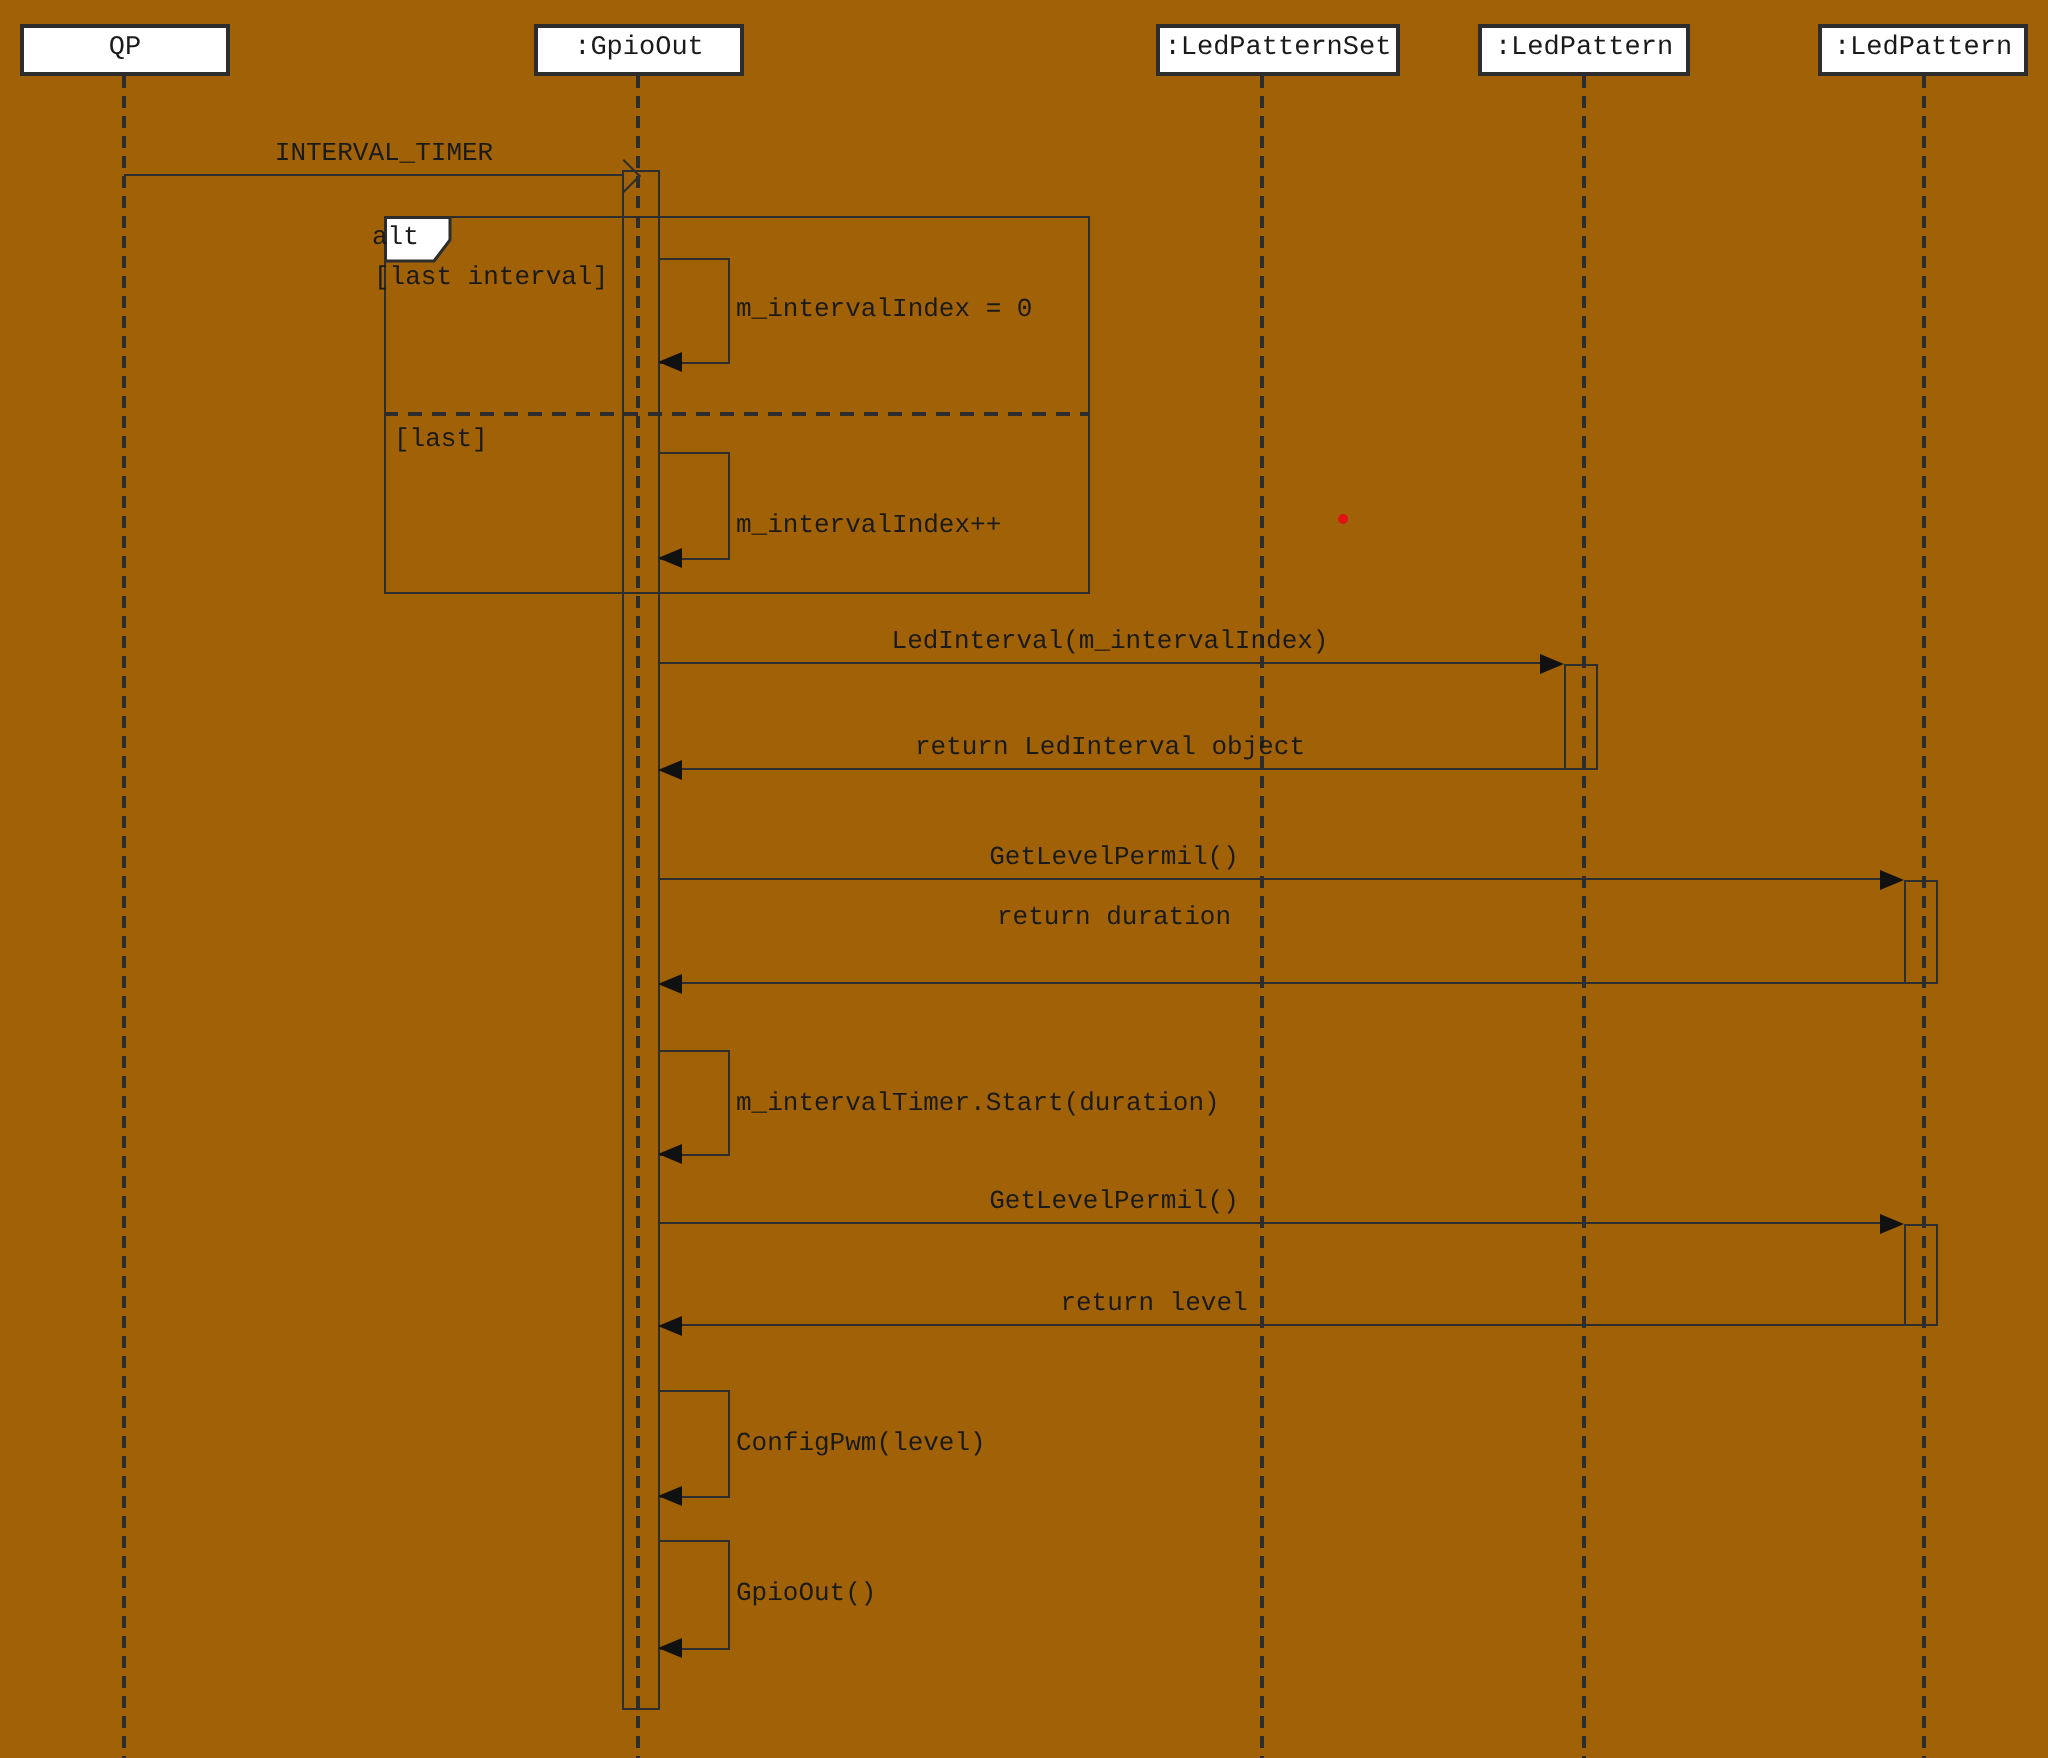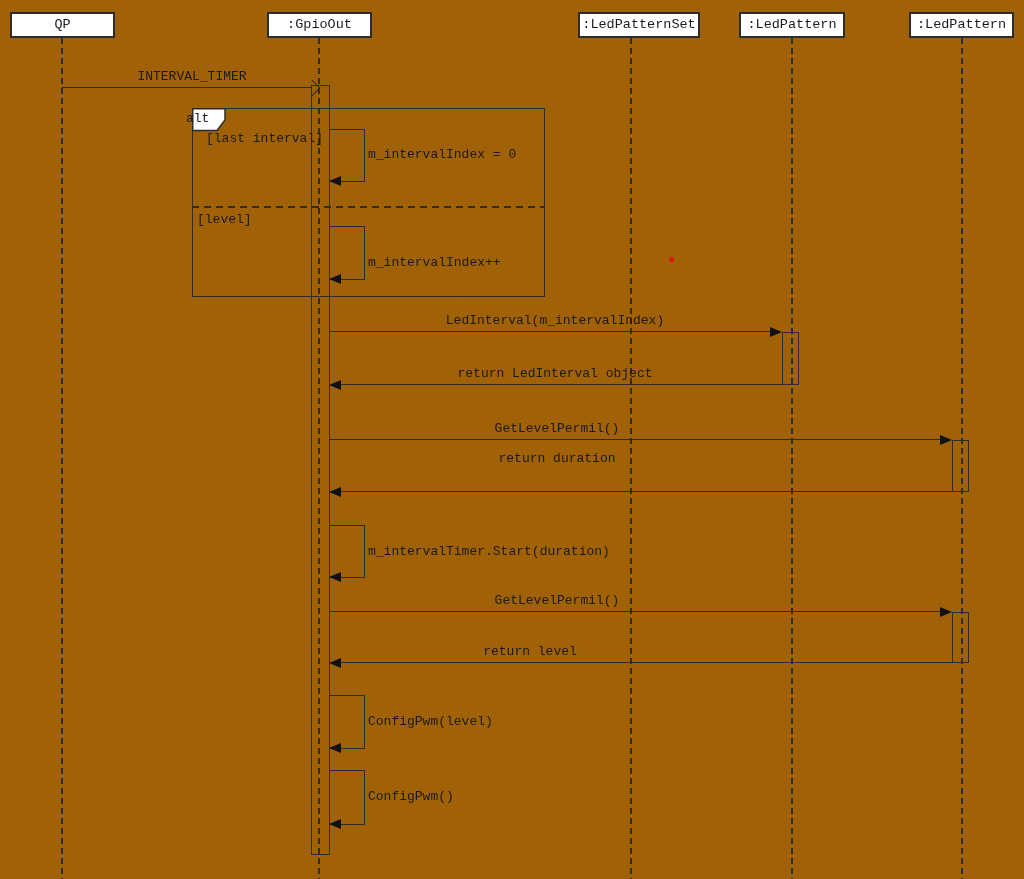--- a/index.html
+++ b/index.html
@@ -79,23 +79,23 @@
 
   <div class="msg-line" style="left:62px;top:87px;width:250px;"></div>
   <div class="arr-open" style="left:306px;top:82px;"></div>
   <div class="lbl lbl-c" style="left:192px;top:69px;">INTERVAL_TIMER</div>
 
   <div class="frame" style="left:192px;top:108px;width:353px;height:189px;"></div>
   <svg class="pentagon" style="left:192px;top:108px;" width="36" height="24">
     <path d="M0.75,0.75 L33,0.75 L33,12 L25,22.5 L0.75,22.5 Z" fill="#ffffff" stroke="#2d2d2d" stroke-width="1.5"></path>
   </svg>
   <div class="op-lbl" style="left:186px;top:111px;">alt</div>
-  <div class="guard" style="left:206px;top:131px;">[last interval]</div>
+  <div class="guard" style="left:187px;top:131px;">[last interval]</div>
   <div class="frame-divider" style="left:192px;top:206px;width:353px;"></div>
-  <div class="guard" style="left:197px;top:212px;">[level]</div>
+  <div class="guard" style="left:197px;top:212px;">[last]</div>
 
   <div class="self-loop" style="left:329px;top:129px;height:53px;"></div>
   <div class="arr-left" style="left:329px;top:176px;"></div>
   <div class="lbl" style="left:368px;top:147px;text-align:right;">m_intervalIndex = 0</div>
 
   <div class="self-loop" style="left:329px;top:226px;height:54px;"></div>
   <div class="arr-left" style="left:329px;top:274px;"></div>
   <div class="lbl" style="left:368px;top:255px;">m_intervalIndex++</div>
 
   <div class="dot" style="left:669px;top:257px;background:#e11212;"></div>
@@ -119,23 +119,23 @@
   <div class="self-loop" style="left:329px;top:525px;height:53px;"></div>
   <div class="arr-left" style="left:329px;top:572px;"></div>
   <div class="lbl" style="left:368px;top:544px;">m_intervalTimer.Start(duration)</div>
 
   <div class="msg-line" style="left:329px;top:611px;width:611px;"></div>
   <div class="arr-right" style="left:940px;top:607px;"></div>
   <div class="lbl lbl-c" style="left:557px;top:593px;">GetLevelPermil()</div>
 
   <div class="msg-line" style="left:341px;top:662px;width:611px;"></div>
   <div class="arr-left" style="left:329px;top:658px;"></div>
-  <div class="lbl lbl-c" style="left:530px;top:644px;">return level</div>
+  <div class="lbl lbl-c" style="left:577px;top:644px;">return level</div>
 
   <div class="self-loop" style="left:329px;top:695px;height:54px;"></div>
   <div class="arr-left" style="left:329px;top:743px;"></div>
   <div class="lbl" style="left:368px;top:714px;">ConfigPwm(level)</div>
 
   <div class="self-loop" style="left:329px;top:770px;height:55px;"></div>
   <div class="arr-left" style="left:329px;top:819px;"></div>
-  <div class="lbl" style="left:368px;top:789px;">ConfigPwm()</div>
+  <div class="lbl" style="left:368px;top:789px;">GpioOut()</div>
 
 </div>
 
 </body></html>

